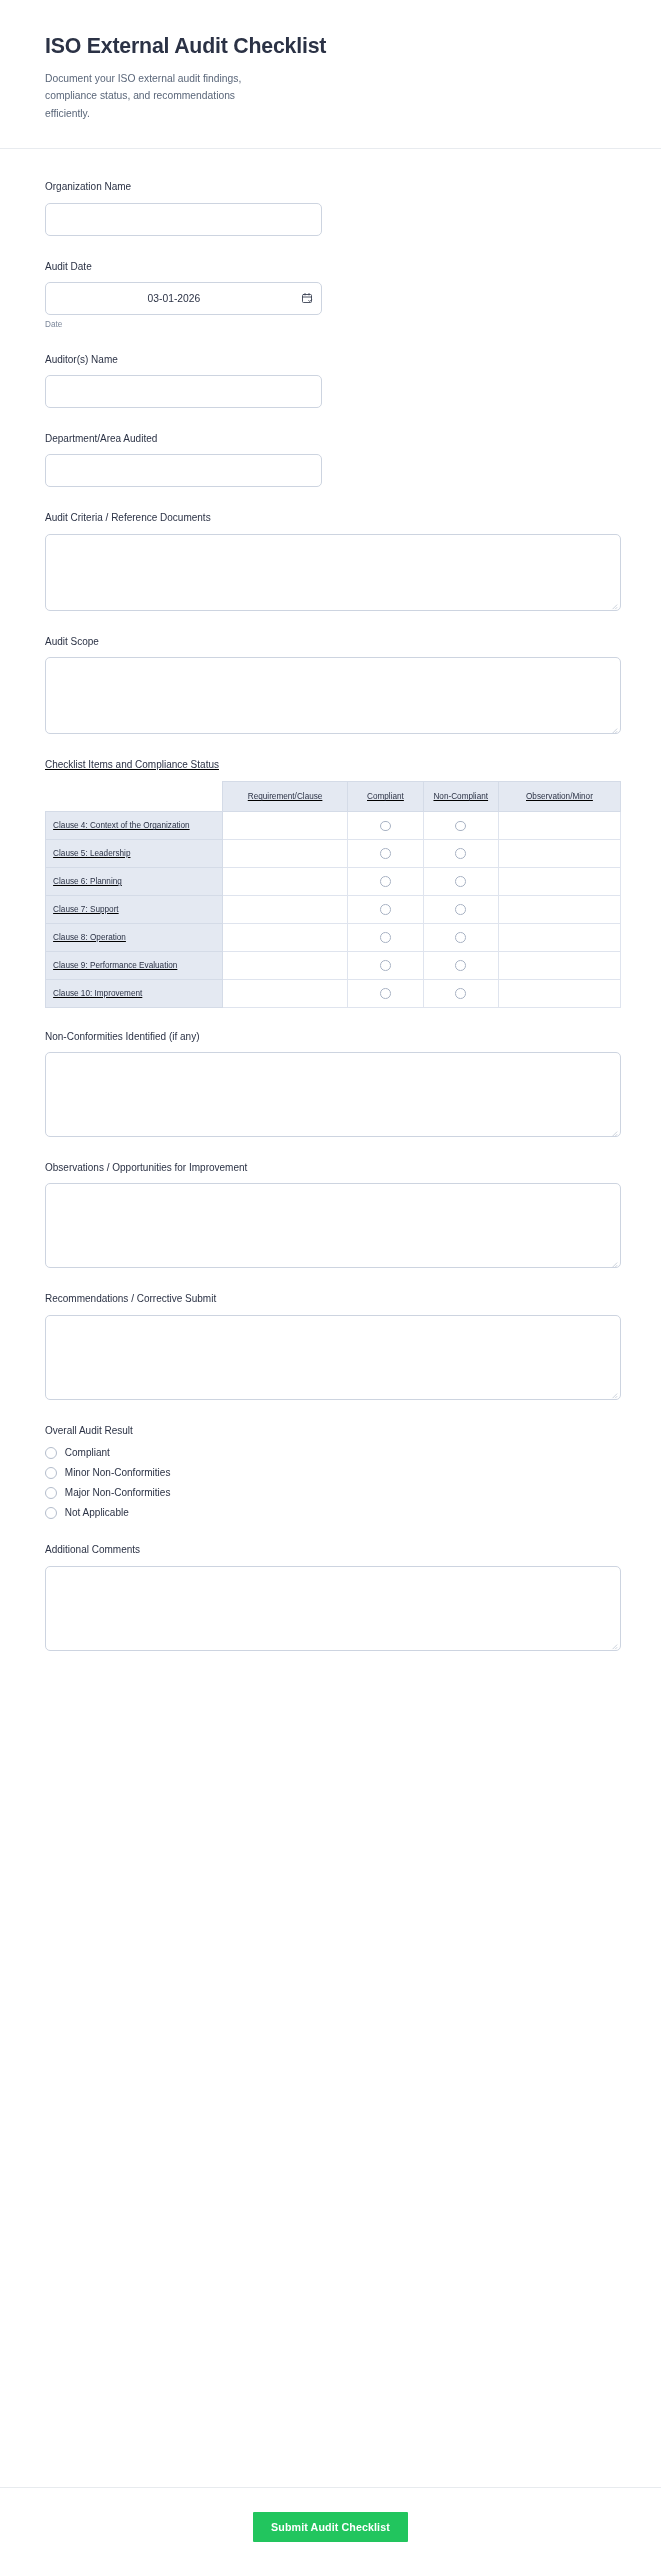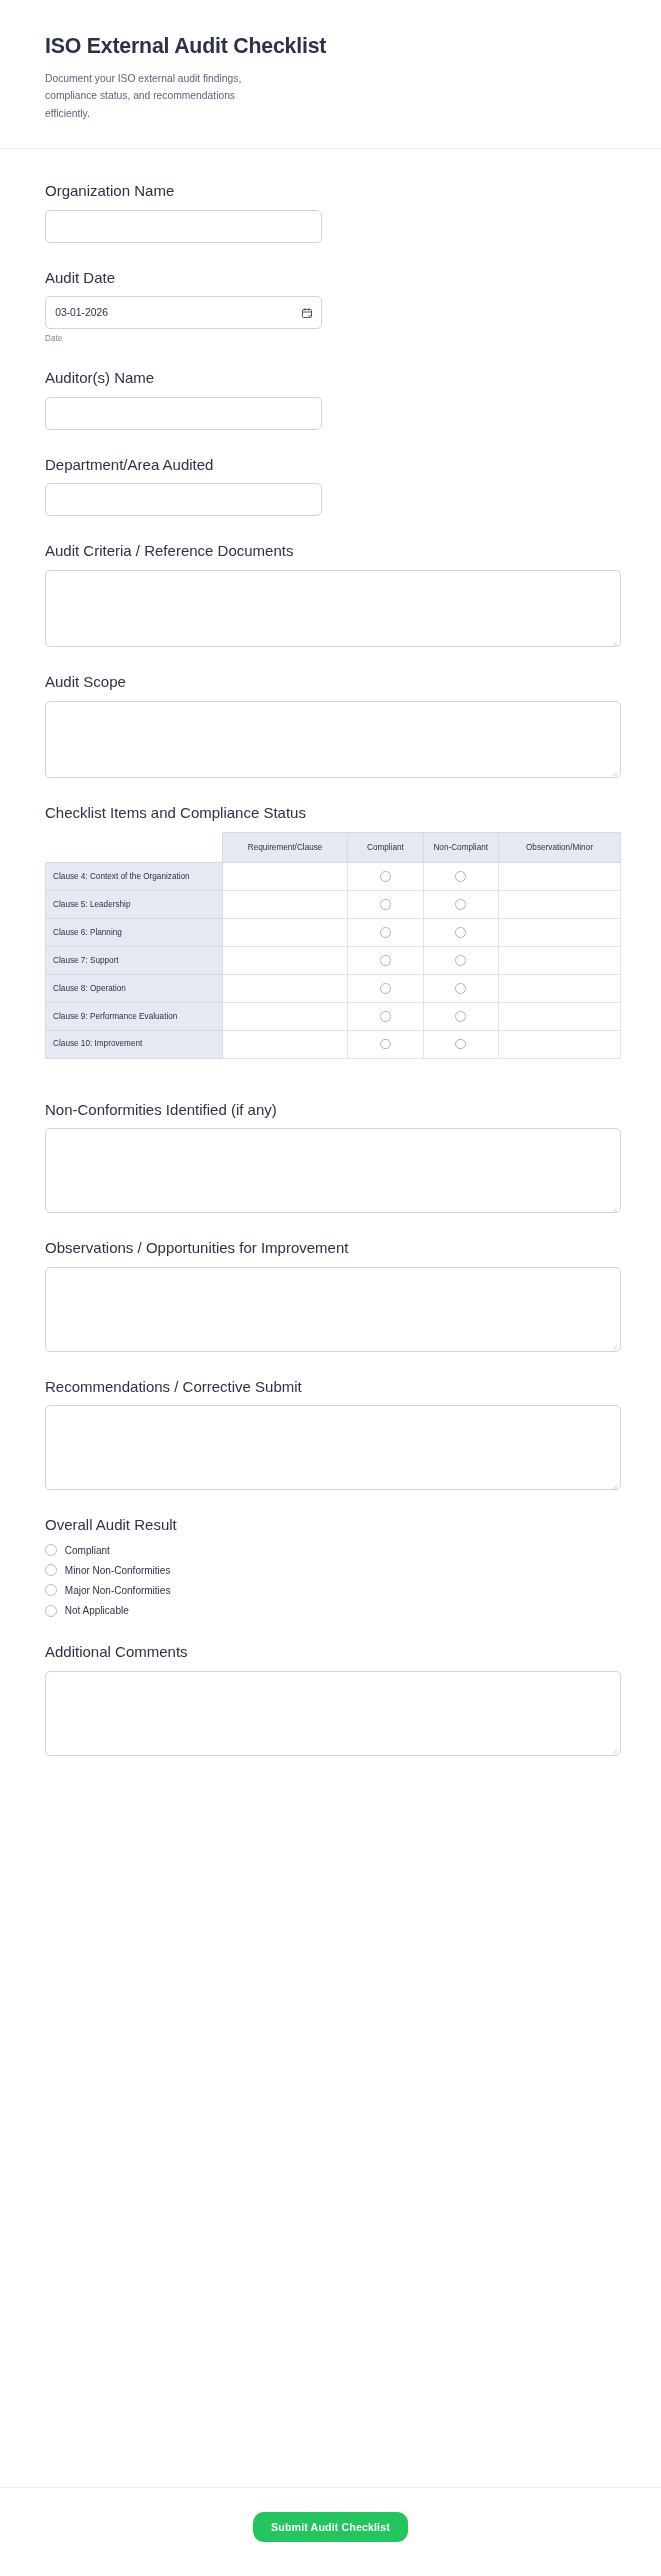--- a/index.html
+++ b/index.html
@@ -40,38 +40,39 @@
   }
 
   
   .form-body {
     padding: 31px 45px 28.4px 45px;
     flex: 1 0 auto;
   }
   .field-block { margin-bottom: 24px; }
   .field-label {
     display: block;
-    font-size: 15px;
+    font-size: 10px;
     color: #2b3245;
     margin-bottom: 7.8px;
     line-height: 1.45;
     font-weight: normal;
   }
   .text-input {
     width: 277px;
     height: 33px;
     border: 0.7px solid #cdd4e0;
     border-radius: 5px;
     background: #ffffff;
     font-family: "Liberation Sans", sans-serif;
     font-size: 10.3px;
     color: #2b3245;
     padding: 0 9.2px;
     outline: none;
     display: block;
+    text-align: center;
   }
   .text-input::placeholder { color: #9aa4b5; }
 
   
   .date-wrap { position: relative; width: 277px; }
   .date-wrap .text-input { width: 277px; padding-right: 28.4px; }
   .cal-icon {
     position: absolute;
     right: 9.2px;
     top: 50%;
@@ -108,21 +109,21 @@
     position: absolute;
     right: 2.8px; bottom: 2.8px;
     width: 7.8px; height: 7.8px;
     pointer-events: none;
     color: #b7bfcd;
   }
   .ta-tall { height: 77px; }
   .ta-big  { height: 85px; }
 
   
-  .table-block { margin-bottom: 40px; }
+  .table-block { margin-bottom: 22px; text-decoration: underline; }
   .checklist-table {
     border-collapse: collapse;
     width: 576px;
     table-layout: fixed;
     margin-top: 8.5px;
   }
   .checklist-table col.c-name  { width: 155px; }
   .checklist-table col.c-req   { width: 110px; }
   .checklist-table col.c-comp  { width: 66px; }
   .checklist-table col.c-non   { width: 66px; }
@@ -200,21 +201,21 @@
     flex: 0 0 auto;
   }
   .submit-btn {
     display: inline-block;
     background: #22c55e;
     color: #ffffff;
     font-family: "Liberation Sans", sans-serif;
     font-size: 10.7px;
     font-weight: bold;
     border: none;
-    border-radius: 11px;
+    border-radius: 1px;
     padding: 9.2px 18.5px;
     cursor: pointer;
     letter-spacing: 0.1px;
   }
 </style>
 </head>
 <body>
 
 <div class="page">
 

